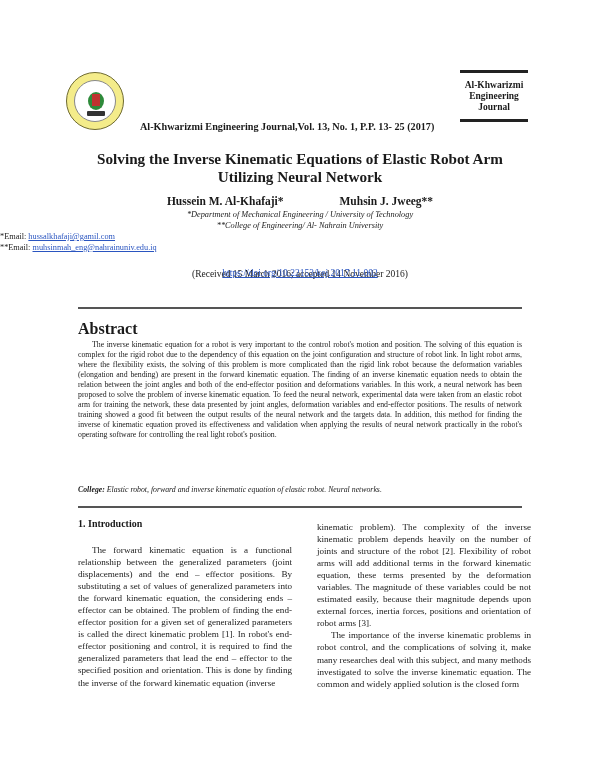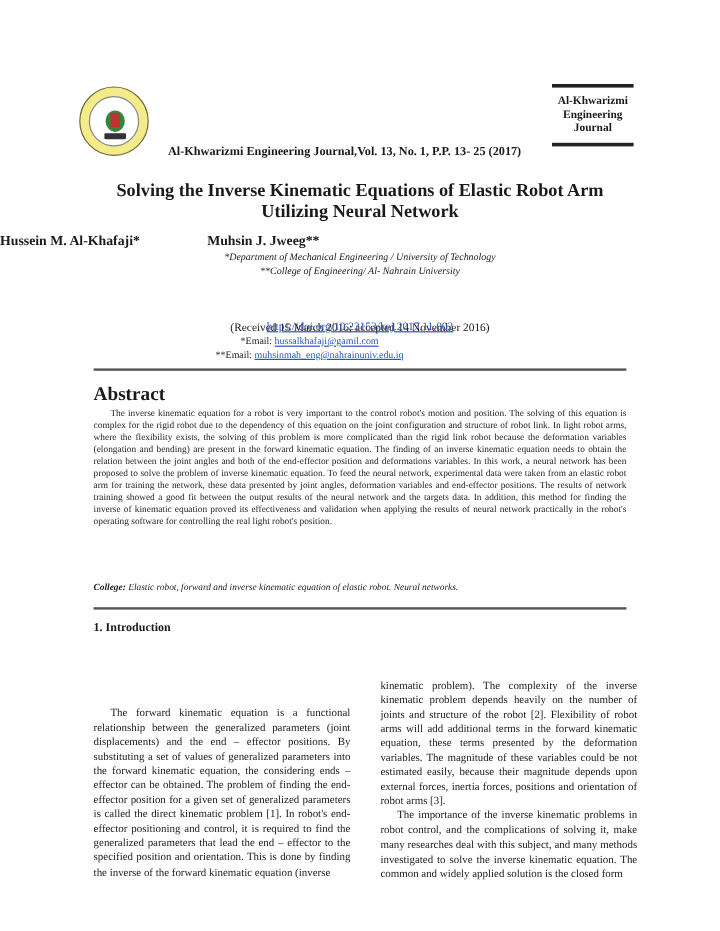--- a/index.html
+++ b/index.html
@@ -20,39 +20,39 @@
   .journal-line { left: 140px; top: 121px; font-size: 10.2px; font-weight: bold; white-space: nowrap; }
 
   .badge { left: 459px; top: 70px; width: 70px; text-align: center; }
   .badge .rule { height: 3px; background: #222; margin: 0 auto; width: 68px; }
   .badge .name { font-size: 9.5px; font-weight: bold; line-height: 11px; margin: 7px 0 6px 0; }
 
   
   .title { left: 0; width: 600px; top: 150px; text-align: center; font-size: 15.2px; font-weight: bold; line-height: 18px; }
 
   
-  .authors { left: 0; width: 600px; top: 195px; font-size: 11.5px; font-weight: bold; }
+  .authors { left: 0; width: 600px; top: 195px; text-align: center; font-size: 11.5px; font-weight: bold; }
   .authors span { display: inline-block; }
   .aff { left: 0; width: 600px; text-align: center; font-size: 8.3px; font-style: italic; }
-  .email { left: 0; width: 516px; text-align: center; font-size: 8.3px; margin-top: 48px; }
+  .email { left: 0; width: 516px; font-size: 8.3px; }
   .email a, .doi a { color: #2a55c0; text-decoration: underline; }
   .received { left: 0; width: 600px; top: 269px; text-align: center; font-size: 9.5px; }
   .doi { left: 0; width: 600px; top: 268px; text-align: center; font-size: 9.5px; }
 
   .hr { height: 2px; background: #555; }
 
   .h-abstract { left: 78px; top: 320px; font-size: 16px; font-weight: bold; }
   .abstract-body { left: 78px; top: 340px; width: 444px; font-size: 7.8px; line-height: 10.05px; text-align: justify; }
   .abstract-body p { margin: 0; text-indent: 14px; }
 
   .keywords { left: 78px; top: 485px; width: 444px; font-size: 7.8px; font-style: italic; }
   .keywords b { font-weight: bold; }
 
   .h-intro { left: 78px; top: 518px; font-size: 10px; font-weight: bold; }
-  .col { font-size: 9.1px; line-height: 12.05px; text-align: justify; width: 214px; margin-top: 44px; }
+  .col { font-size: 9.1px; line-height: 12.05px; text-align: justify; width: 214px; }
   .col p { margin: 0; }
   .col .ind { text-indent: 14px; }
   .col-left { left: 78px; top: 544px; }
   .col-right { left: 317px; top: 521px; }
 </style>
 </head>
 <body>
 
 <div class="abs logo">
   <div class="ring">

